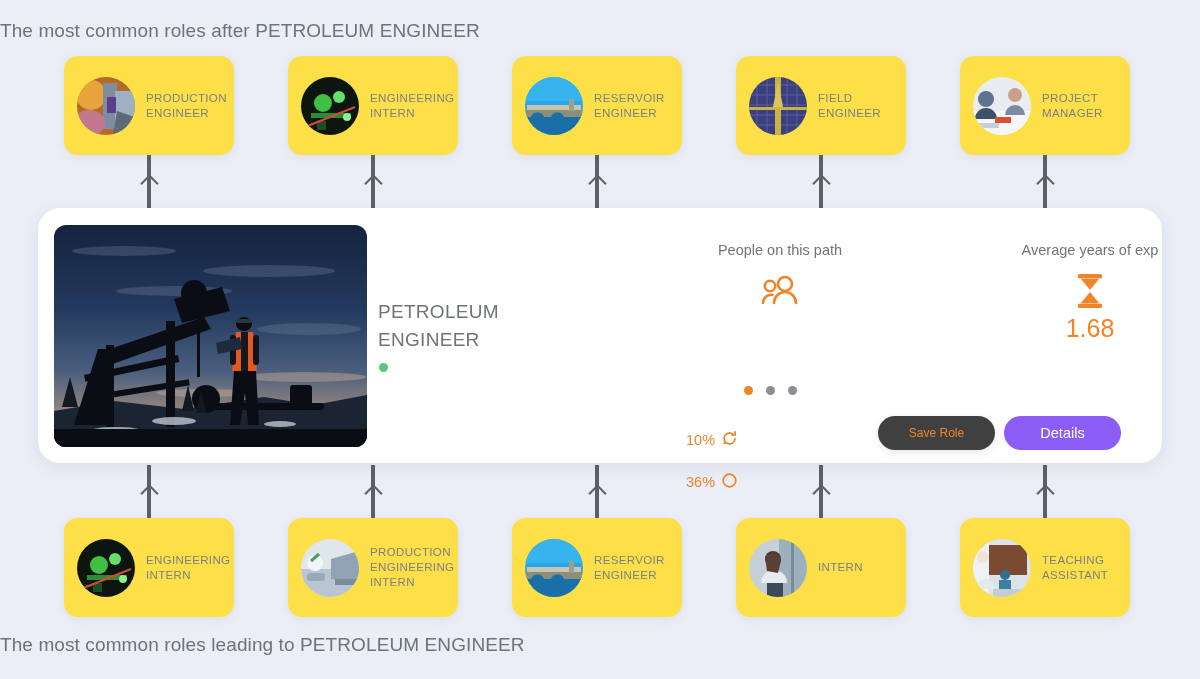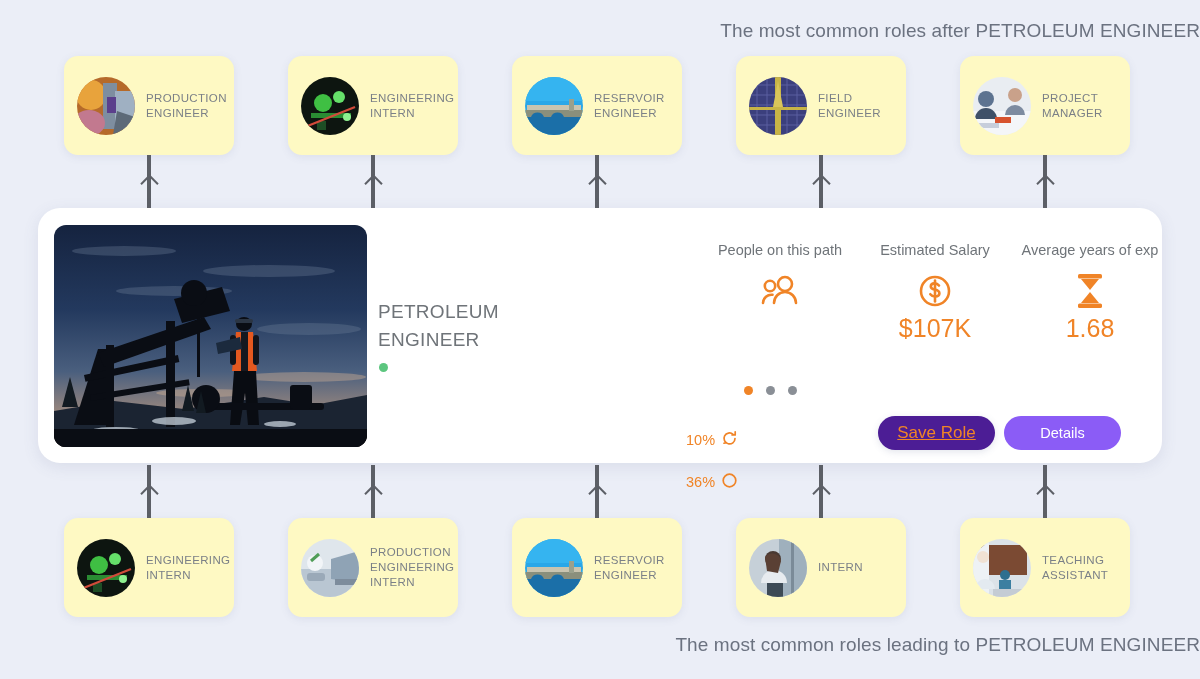--- a/index.html
+++ b/index.html
@@ -11,34 +11,34 @@
     font-family: "Liberation Sans", sans-serif;
     overflow: hidden;
     position: relative;
   }
 
   
   .caption {
     position: absolute;
     left: 0;
     width: 1200px;
-    text-align: right;
+    text-align: left;
     font-size: 19px;
     color: #6b7280;
     letter-spacing: .1px;
   }
   #caption-top    { top: 20px; }
   #caption-bottom { top: 634px; }
 
   
   .role-card {
     position: absolute;
     width: 170px;
     height: 99px;
-    background: #fef9c3;
+    background: #fde047;
     border-radius: 14px;
     box-shadow: 0 2px 8px rgba(90,100,140,.10);
     display: flex;
     align-items: center;
     padding: 0 12px 0 13px;
   }
   .role-avatar {
     width: 58px;
     height: 58px;
     border-radius: 50%;
@@ -162,29 +162,28 @@
   }
   .pct-item { display: flex; align-items: center; gap: 6px; }
 
   
   #btn-save {
     position: absolute;
     left: 840px;
     top: 208px;
     width: 117px;
     height: 34px;
-    background: #4c1d95;
+    background: #404040;
     border: none;
     border-radius: 17px;
     box-shadow: 0 2px 7px rgba(90,100,140,.17);
     color: #f08427;
-    font-size: 17px;
+    font-size: 12px;
     font-family: inherit;
     cursor: pointer;
-    text-decoration: underline;
   }
   #btn-details {
     position: absolute;
     left: 966px;
     top: 208px;
     width: 117px;
     height: 34px;
     background: #8b5cf6;
     border: none;
     border-radius: 17px;
@@ -359,31 +358,20 @@
     <div class="stat-icon">
       <svg width="40" height="32" viewBox="0 0 40 32" fill="none" stroke="#f08427" stroke-width="2.6">
         <circle cx="25" cy="9" r="7"></circle>
         <circle cx="10" cy="11" r="5.2"></circle>
         <path d="M14 28 a11 11 0 0 1 22 0" stroke-linecap="round"></path>
         <path d="M3 28 a8.5 8.5 0 0 1 9.5 -8.2" stroke-linecap="round"></path>
       </svg>
     </div>
   </div>
 
-  <div class="stat" id="stat-salary">
-    <div class="stat-label">Estimated Salary</div>
-    <div class="stat-icon">
-      <svg width="36" height="36" viewBox="0 0 36 36" fill="none" stroke="#f08427" stroke-width="2.6">
-        <circle cx="18" cy="18" r="14"></circle>
-        <path d="M22 12.5c-1.3-1.6-3-2.2-4.6-2.1-2 .1-3.6 1.2-3.6 3 0 1.9 1.8 2.6 4 3.2 2.4.6 4.6 1.4 4.6 3.6 0 2-1.9 3.2-4.1 3.3-1.9.1-3.7-.6-5-2.3" stroke-linecap="round"></path>
-        <path d="M18 7.6v20.8" stroke-linecap="round"></path>
-      </svg>
-    </div>
-    <div class="stat-value">$107K</div>
-  </div>
 
   <div class="stat" id="stat-exp">
     <div class="stat-label">Average years of exp</div>
     <div class="stat-icon">
       <svg width="30" height="36" viewBox="0 0 30 36" fill="#f08427">
         <rect x="3" y="1" width="24" height="4.5" rx="1.6"></rect>
         <rect x="3" y="30.5" width="24" height="4.5" rx="1.6"></rect>
         <path d="M6 6 h18 l-9 11 Z"></path>
         <path d="M15 19 l9 11 H6 Z"></path>
       </svg>

